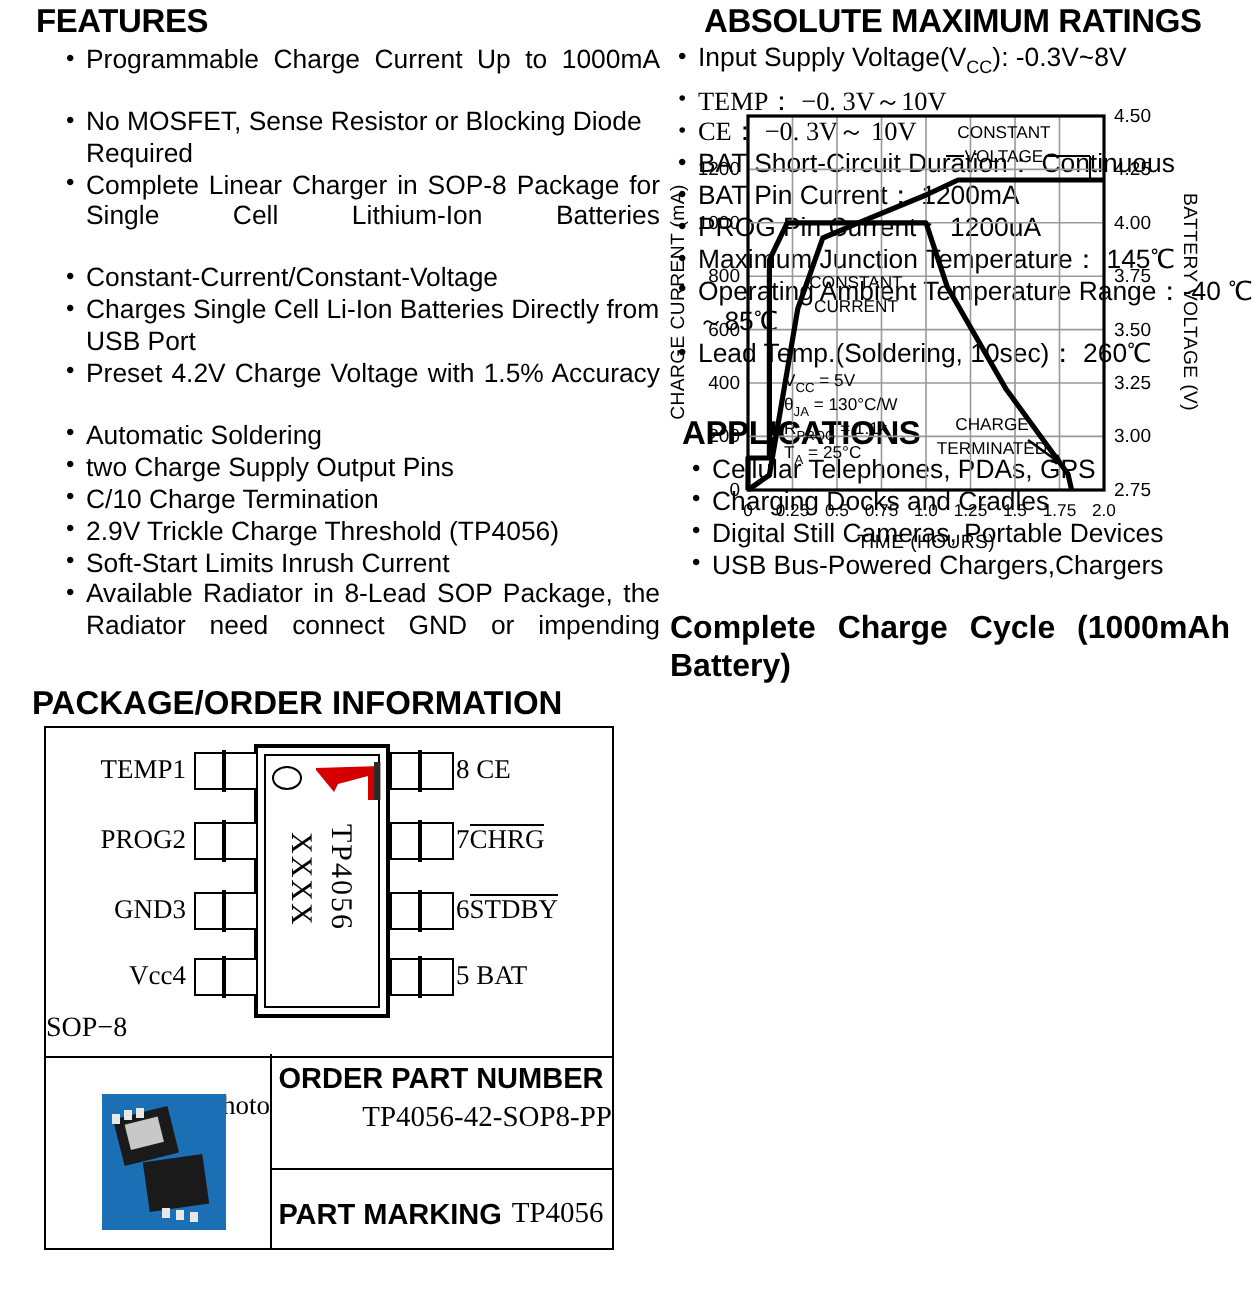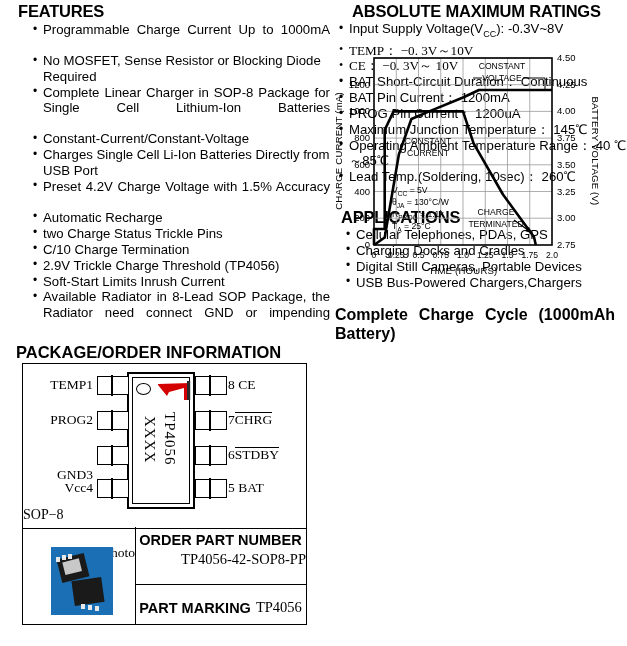--- a/index.html
+++ b/index.html
@@ -126,22 +126,22 @@
 
     <h2 class="sect" style="position:absolute;left:18px;top:2px;">FEATURES</h2>
 
     <ul class="bul" style="position:absolute;left:30px;top:22px;width:300px;">
       <li class="just">Programmable Charge Current Up to 1000mA</li>
       <li>No MOSFET, Sense Resistor or Blocking Diode Required</li>
       <li class="just">Complete Linear Charger in SOP-8 Package for Single Cell Lithium-Ion Batteries</li>
       <li>Constant-Current/Constant-Voltage</li>
       <li class="nogap">Charges Single Cell Li-Ion Batteries Directly from USB Port</li>
       <li class="just">Preset 4.2V Charge Voltage with 1.5% Accuracy</li>
-      <li>Automatic Recharge</li>
-      <li>two Charge Status Trickle Pins</li>
+      <li>Automatic Soldering</li>
+      <li>two Charge Supply Output Pins</li>
       <li>C/10 Charge Termination</li>
       <li>2.9V Trickle Charge Threshold (TP4056)</li>
       <li>Soft-Start Limits Inrush Current</li>
       <li class="just">Available Radiator in 8-Lead SOP Package, the Radiator need connect GND or impending</li>
     </ul>
 
     <div class="sect-pkg" style="position:absolute;left:16px;top:343px;">PACKAGE/ORDER INFORMATION</div>
 
     <div class="pkgbox">
 
@@ -160,21 +160,21 @@
       <div class="pin pin-l" style="top:47px;"></div>
       <div class="pin pin-l" style="top:82px;"></div>
       <div class="pin pin-l" style="top:115px;"></div>
 
       <div class="plabel plabel-l" style="top:13px;">
         <span>TEMP</span><span>1</span>
       </div>
       <div class="plabel plabel-l" style="top:48px;">
         <span>PROG</span><span>2</span>
       </div>
-      <div class="plabel plabel-l" style="top:83px;margin-top:20px;">
+      <div class="plabel plabel-l" style="top:83px;">
         <span>GND</span><span>3</span>
       </div>
       <div class="plabel plabel-l" style="top:116px;">
         <span>Vcc</span><span>4</span>
       </div>
 
       <div class="pin pin-r" style="top:12px;"></div>
       <div class="pin pin-r" style="top:47px;"></div>
       <div class="pin pin-r" style="top:82px;"></div>
       <div class="pin pin-r" style="top:115px;"></div>

